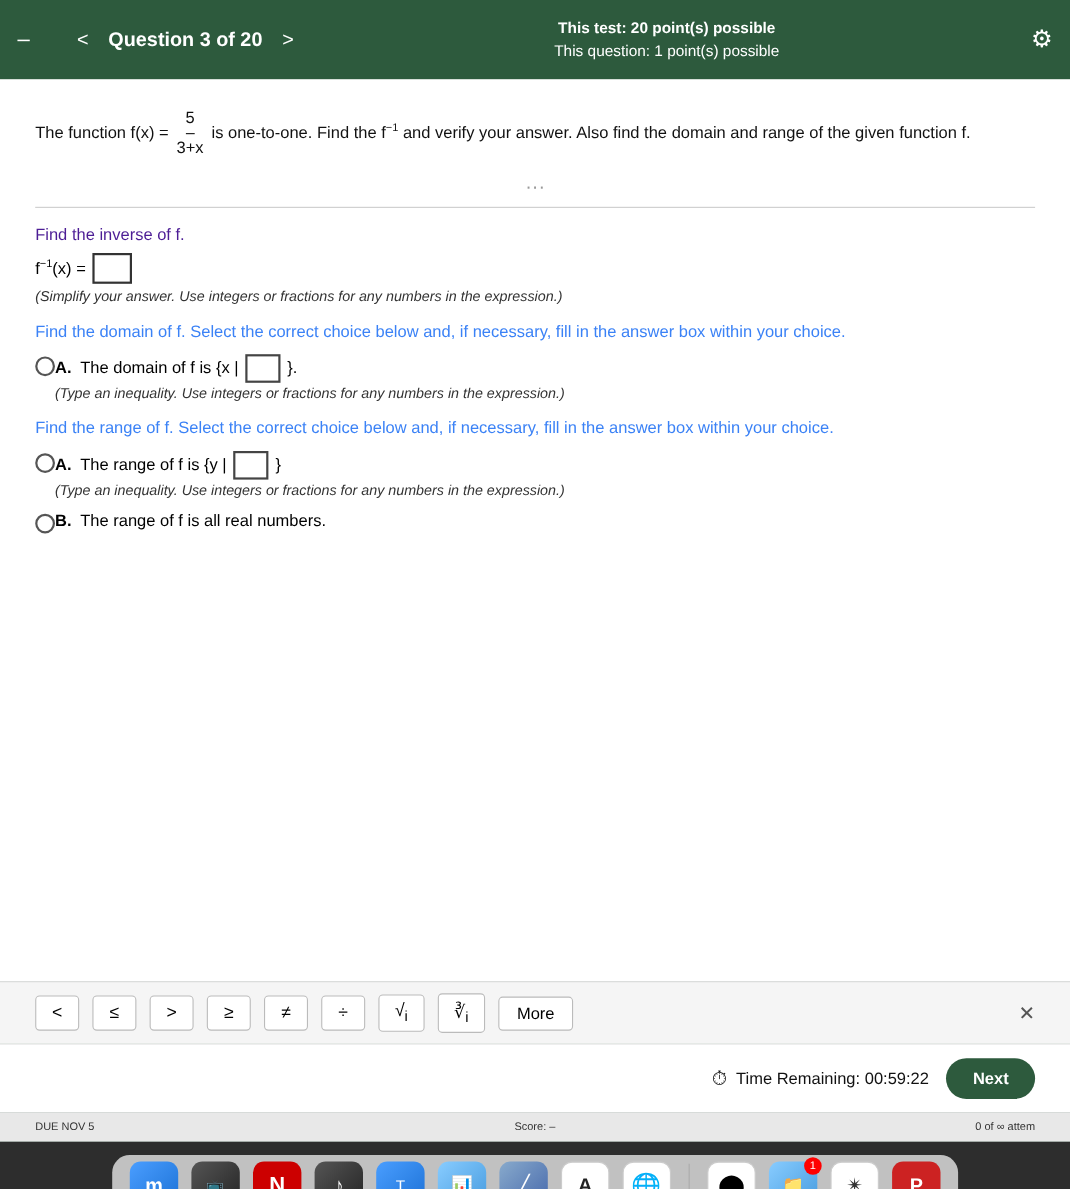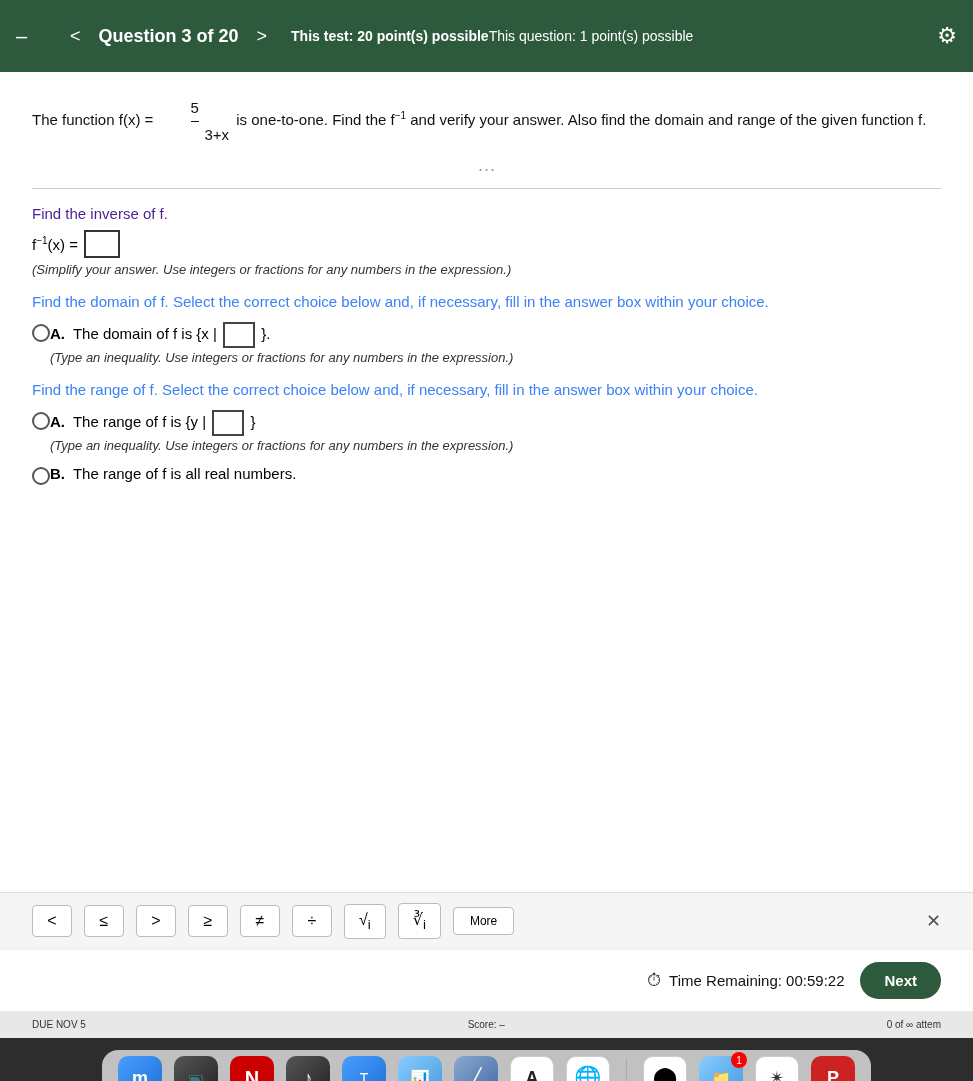--- a/index.html
+++ b/index.html
@@ -42,21 +42,21 @@
       padding: 4px 8px;
     }
     .question-title {
       color: white;
       font-size: 18px;
       font-weight: 600;
     }
     .header-center {
       flex: 1;
       display: flex;
-      flex-direction: row;
+      flex-direction: column;
       align-items: center;
       color: white;
       font-size: 14px;
       line-height: 1.5;
     }
     .submit-btn {
       background: #2d2d2d;
       color: white;
       border: none;
       padding: 10px 20px;
@@ -96,21 +96,20 @@
       margin: 0 3px;
     }
     .frac-num {
       border-bottom: 1px solid #111;
       padding-bottom: 1px;
       font-size: 15px;
     }
     .frac-den {
       font-size: 15px;
       padding-top: 1px;
-      margin-left: 44px;
     }
 
     .divider-dots {
       text-align: center;
       color: #999;
       margin: 8px 0;
       font-size: 18px;
     }
 
     .section-divider {
@@ -208,21 +207,21 @@
       font-size: 16px;
       cursor: pointer;
       min-width: 40px;
       text-align: center;
     }
     .more-btn {
       background: white;
       border: 1px solid #bbb;
       border-radius: 4px;
       padding: 6px 16px;
-      font-size: 12px;
+      font-size: 15px;
       cursor: pointer;
     }
     .close-x {
       margin-left: auto;
       font-size: 18px;
       cursor: pointer;
       color: #555;
     }
 
     

